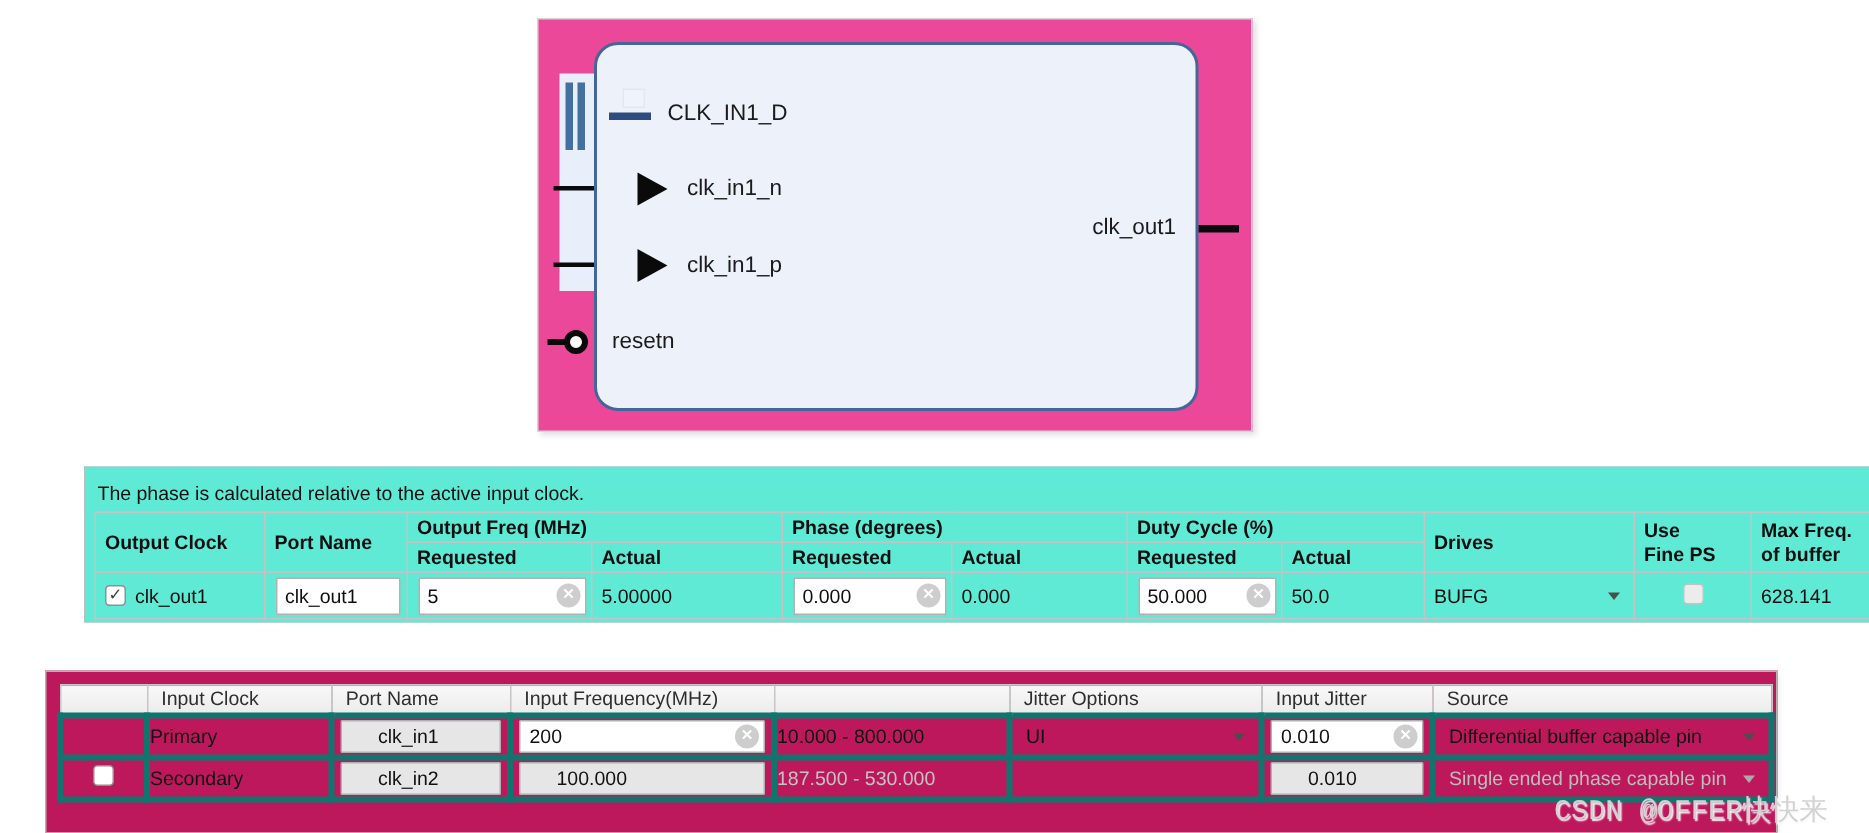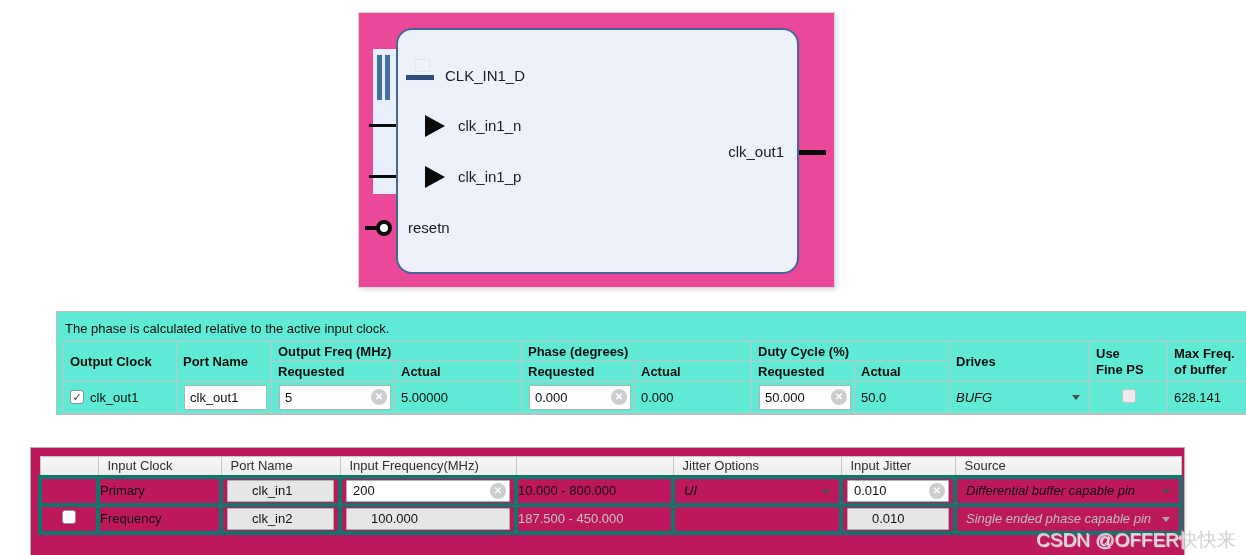--- a/index.html
+++ b/index.html
@@ -48,21 +48,21 @@
   table.t1 th, table.t1 td { border:1px solid #c4c4c4; padding:0 0 0 6px; text-align:left;
     overflow:hidden; white-space:nowrap; }
   table.t1 th { font-weight:bold; height:20px; white-space:pre-line; line-height:16px; }
   table.t1 tr.data td { height:31px; }
   .inbox { position:relative; margin:2px 3px 2px 1px; height:25px; border:1px solid #b2b2b2;
     background:#fff; border-radius:1px; }
   .inbox input { position:absolute; left:0; top:0; width:calc(100% - 22px); height:100%;
     border:none; outline:none; background:transparent; font-family:inherit; font-size:13px;
     padding-left:5px; color:#0f0f0f; }
   .cellflex { display:flex; align-items:center; gap:6px; }
-  .combo-cell { position:relative; height:100%; display:flex; align-items:center;font-style:italic; }
+  .combo-cell { position:relative; height:100%; display:flex; align-items:center; }
   tr.partial td { height:8px; }
   .stub-box { height:14px; margin:1px 4px 0 0; border:1px solid #bbbbbb; border-radius:1px; background:#fff; }
 
   
   .t2-panel { position:absolute; left:30px; top:447px; width:1155px; height:112px;
     background:#be185d; border:1px solid #b3b3b3; box-shadow:1px 2px 3px rgba(0,0,0,.08); }
   table.t2 { position:absolute; left:7px; top:8px; width:1141px; border-collapse:collapse;
     table-layout:fixed; font-size:13px; color:#111; }
   table.t2 th { height:20px; font-weight:normal; color:#2e2e2e; text-align:left; padding-left:9px;
     background:linear-gradient(#f8f8f8,#ececec); border:1px solid #c6c6c6; white-space:nowrap; }
@@ -73,21 +73,21 @@
     border:1px solid #b0b0b0; padding-left:24px; border-radius:1px; }
   .wbox { position:relative; margin:0 4px; height:22px; background:#fff; border:1px solid #b0b0b0; border-radius:1px; }
   .wbox input { position:absolute; left:0; top:0; width:calc(100% - 22px); height:100%; border:none;
     outline:none; background:transparent; font-family:inherit; font-size:13px; padding-left:6px; color:#111; }
   .range-dim { color:#c4c4c4; }
   .src-dim { color:#bdbdbd; }
   .cb-cell { text-align:center; }
 
   
   .watermark { position:absolute; left:1036px; top:527px; font-size:19px; color:#d2d2d2;
-    text-shadow:1px 1px 1px #fafafa; white-space:nowrap; }
+    text-shadow:1px 1px 1px #fafafa; white-space:nowrap;font-family:Liberation Mono, monospace; }
 </style>
 </head>
 <body>
 
 <div class="diagram-panel">
   <div class="iface-strip"></div>
   <div class="iface-bar bar1"></div>
   <div class="iface-bar bar2"></div>
 
   <div class="ip-block"></div>
@@ -268,28 +268,28 @@
       </td>
       <td>
         <div class="combo-cell" style="padding-left:9px;">
           <span>Differential buffer capable pin</span>
           <span class="combo-arrow"></span>
         </div>
       </td>
     </tr>
     <tr>
       <td class="cb-cell"><span class="cbx"></span></td>
-      <td class="t2-text">Frequency</td>
+      <td class="t2-text">Secondary</td>
       <td>
             <div class="gbox">clk_in2</div>
           </td>
       <td>
             <div class="gbox">100.000</div>
           </td>
-      <td class="t2-text range-dim">187.500 - 450.000</td>
+      <td class="t2-text range-dim">187.500 - 530.000</td>
       <td></td>
       <td>
             <div class="gbox">0.010</div>
           </td>
       <td>
         <div class="combo-cell src-dim" style="padding-left:9px;">
           <span>Single ended phase capable pin</span>
           <span class="combo-arrow dis"></span>
         </div>
       </td>

